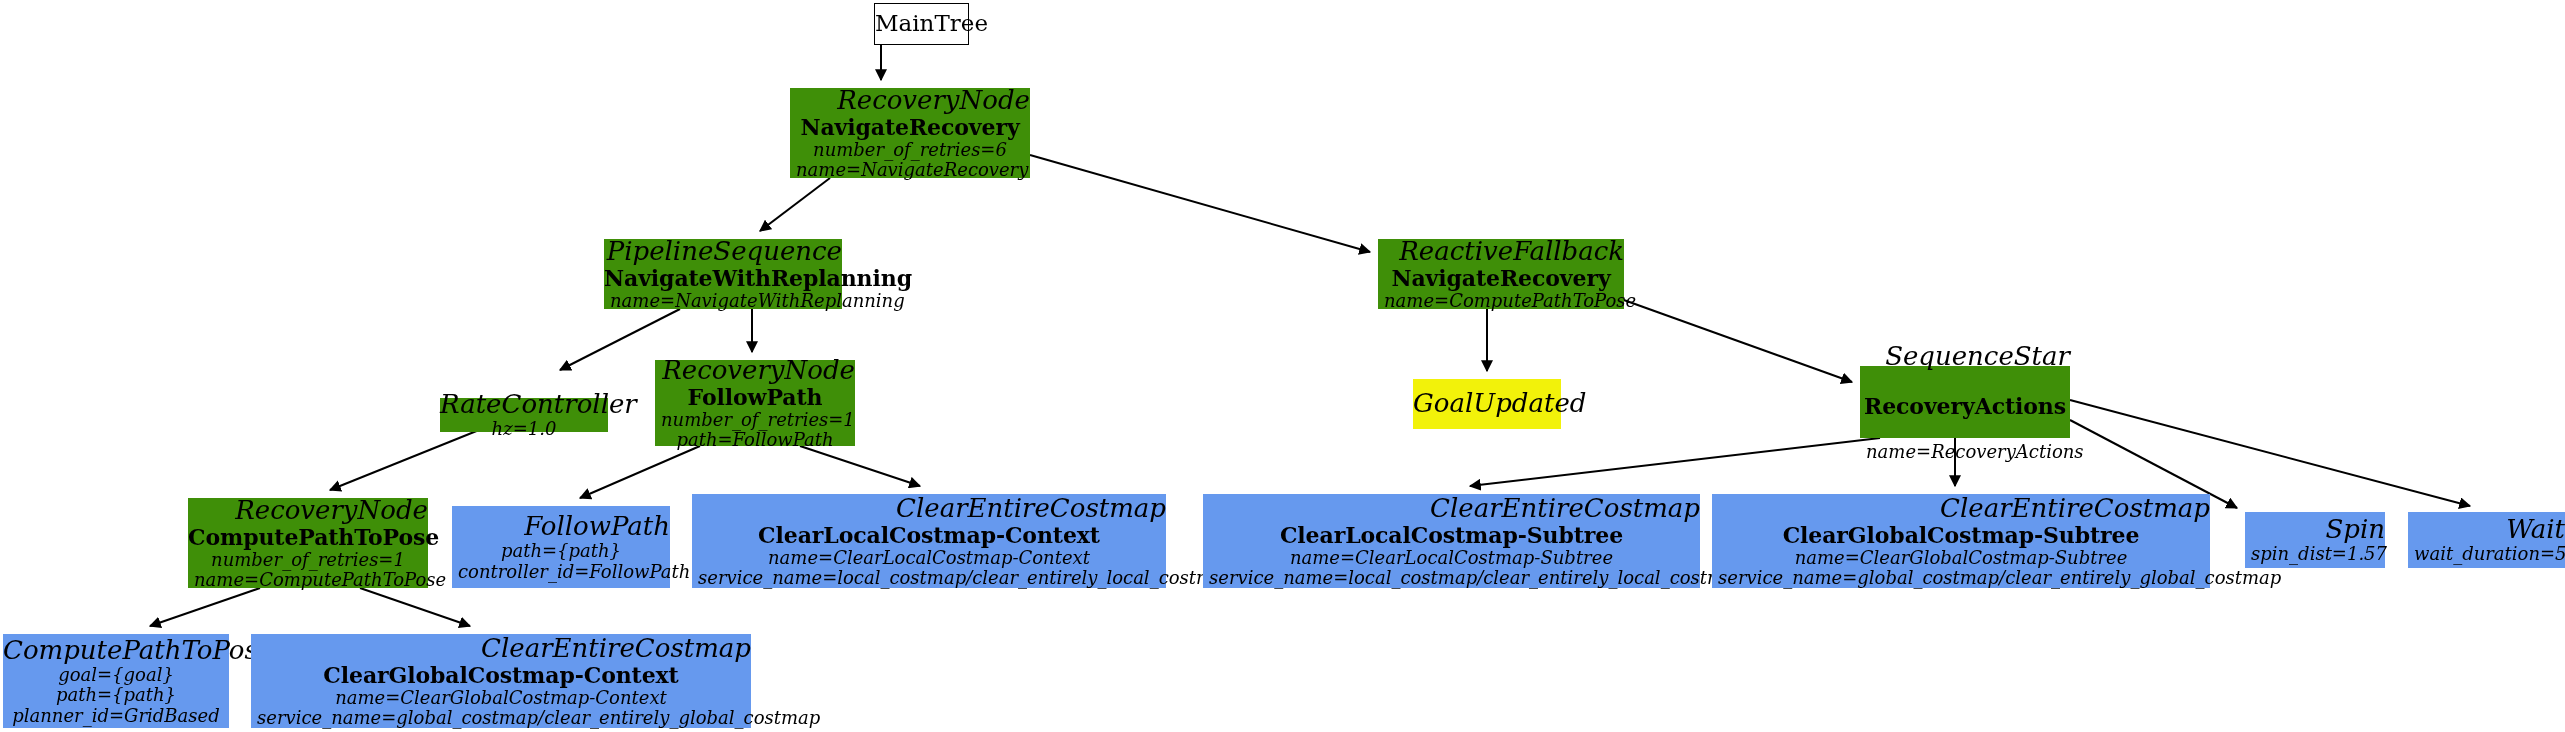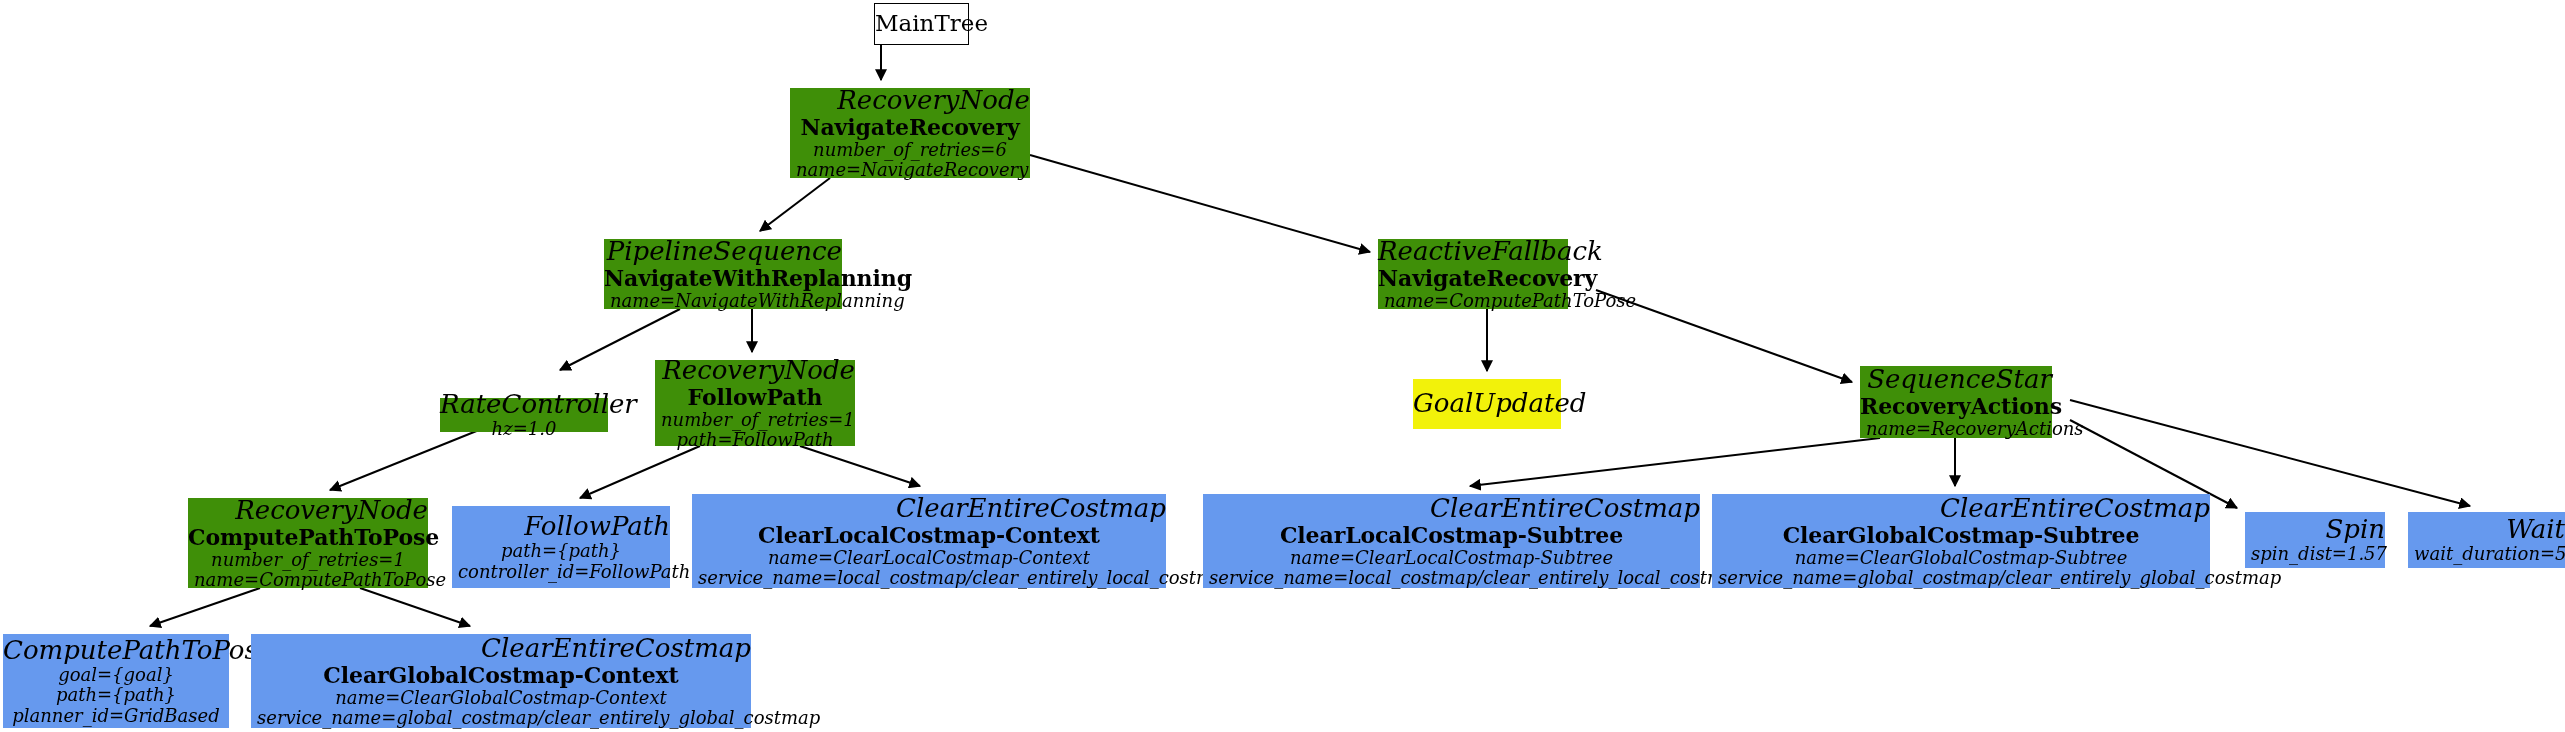--- a/index.html
+++ b/index.html
@@ -163,31 +163,31 @@
         </div>
       </div>
       <div class="node action" style="left: 251px; top: 634px; width: 500px; height: 94px;">
         <div class="n-type">ClearEntireCostmap</div>
         <div class="n-name">ClearGlobalCostmap-Context</div>
         <div class="n-params">
           <div>name=ClearGlobalCostmap-Context</div>
           <div>service_name=global_costmap/clear_entirely_global_costmap</div>
         </div>
       </div>
-      <div class="node control" style="left: 1378px; top: 239px; width: 190px; height: 70px;">
+      <div class="node control" style="left: 1378px; top: 239px; width: 246px; height: 70px;">
         <div class="n-type">ReactiveFallback</div>
         <div class="n-name">NavigateRecovery</div>
         <div class="n-params">
           <div>name=ComputePathToPose</div>
         </div>
       </div>
       <div class="node condition" style="left: 1413px; top: 379px; width: 148px; height: 50px;">
         <div class="n-type">GoalUpdated</div>
       </div>
-      <div class="node control" style="left: 1860px; top: 366px; width: 192px; height: 72px;">
+      <div class="node control" style="left: 1860px; top: 366px; width: 210px; height: 72px; gap: 23px;">
         <div class="n-type">SequenceStar</div>
         <div class="n-name">RecoveryActions</div>
         <div class="n-params">
           <div>name=RecoveryActions</div>
         </div>
       </div>
       <div class="node action" style="left: 1203px; top: 494px; width: 497px; height: 94px;">
         <div class="n-type">ClearEntireCostmap</div>
         <div class="n-name">ClearLocalCostmap-Subtree</div>
         <div class="n-params">

